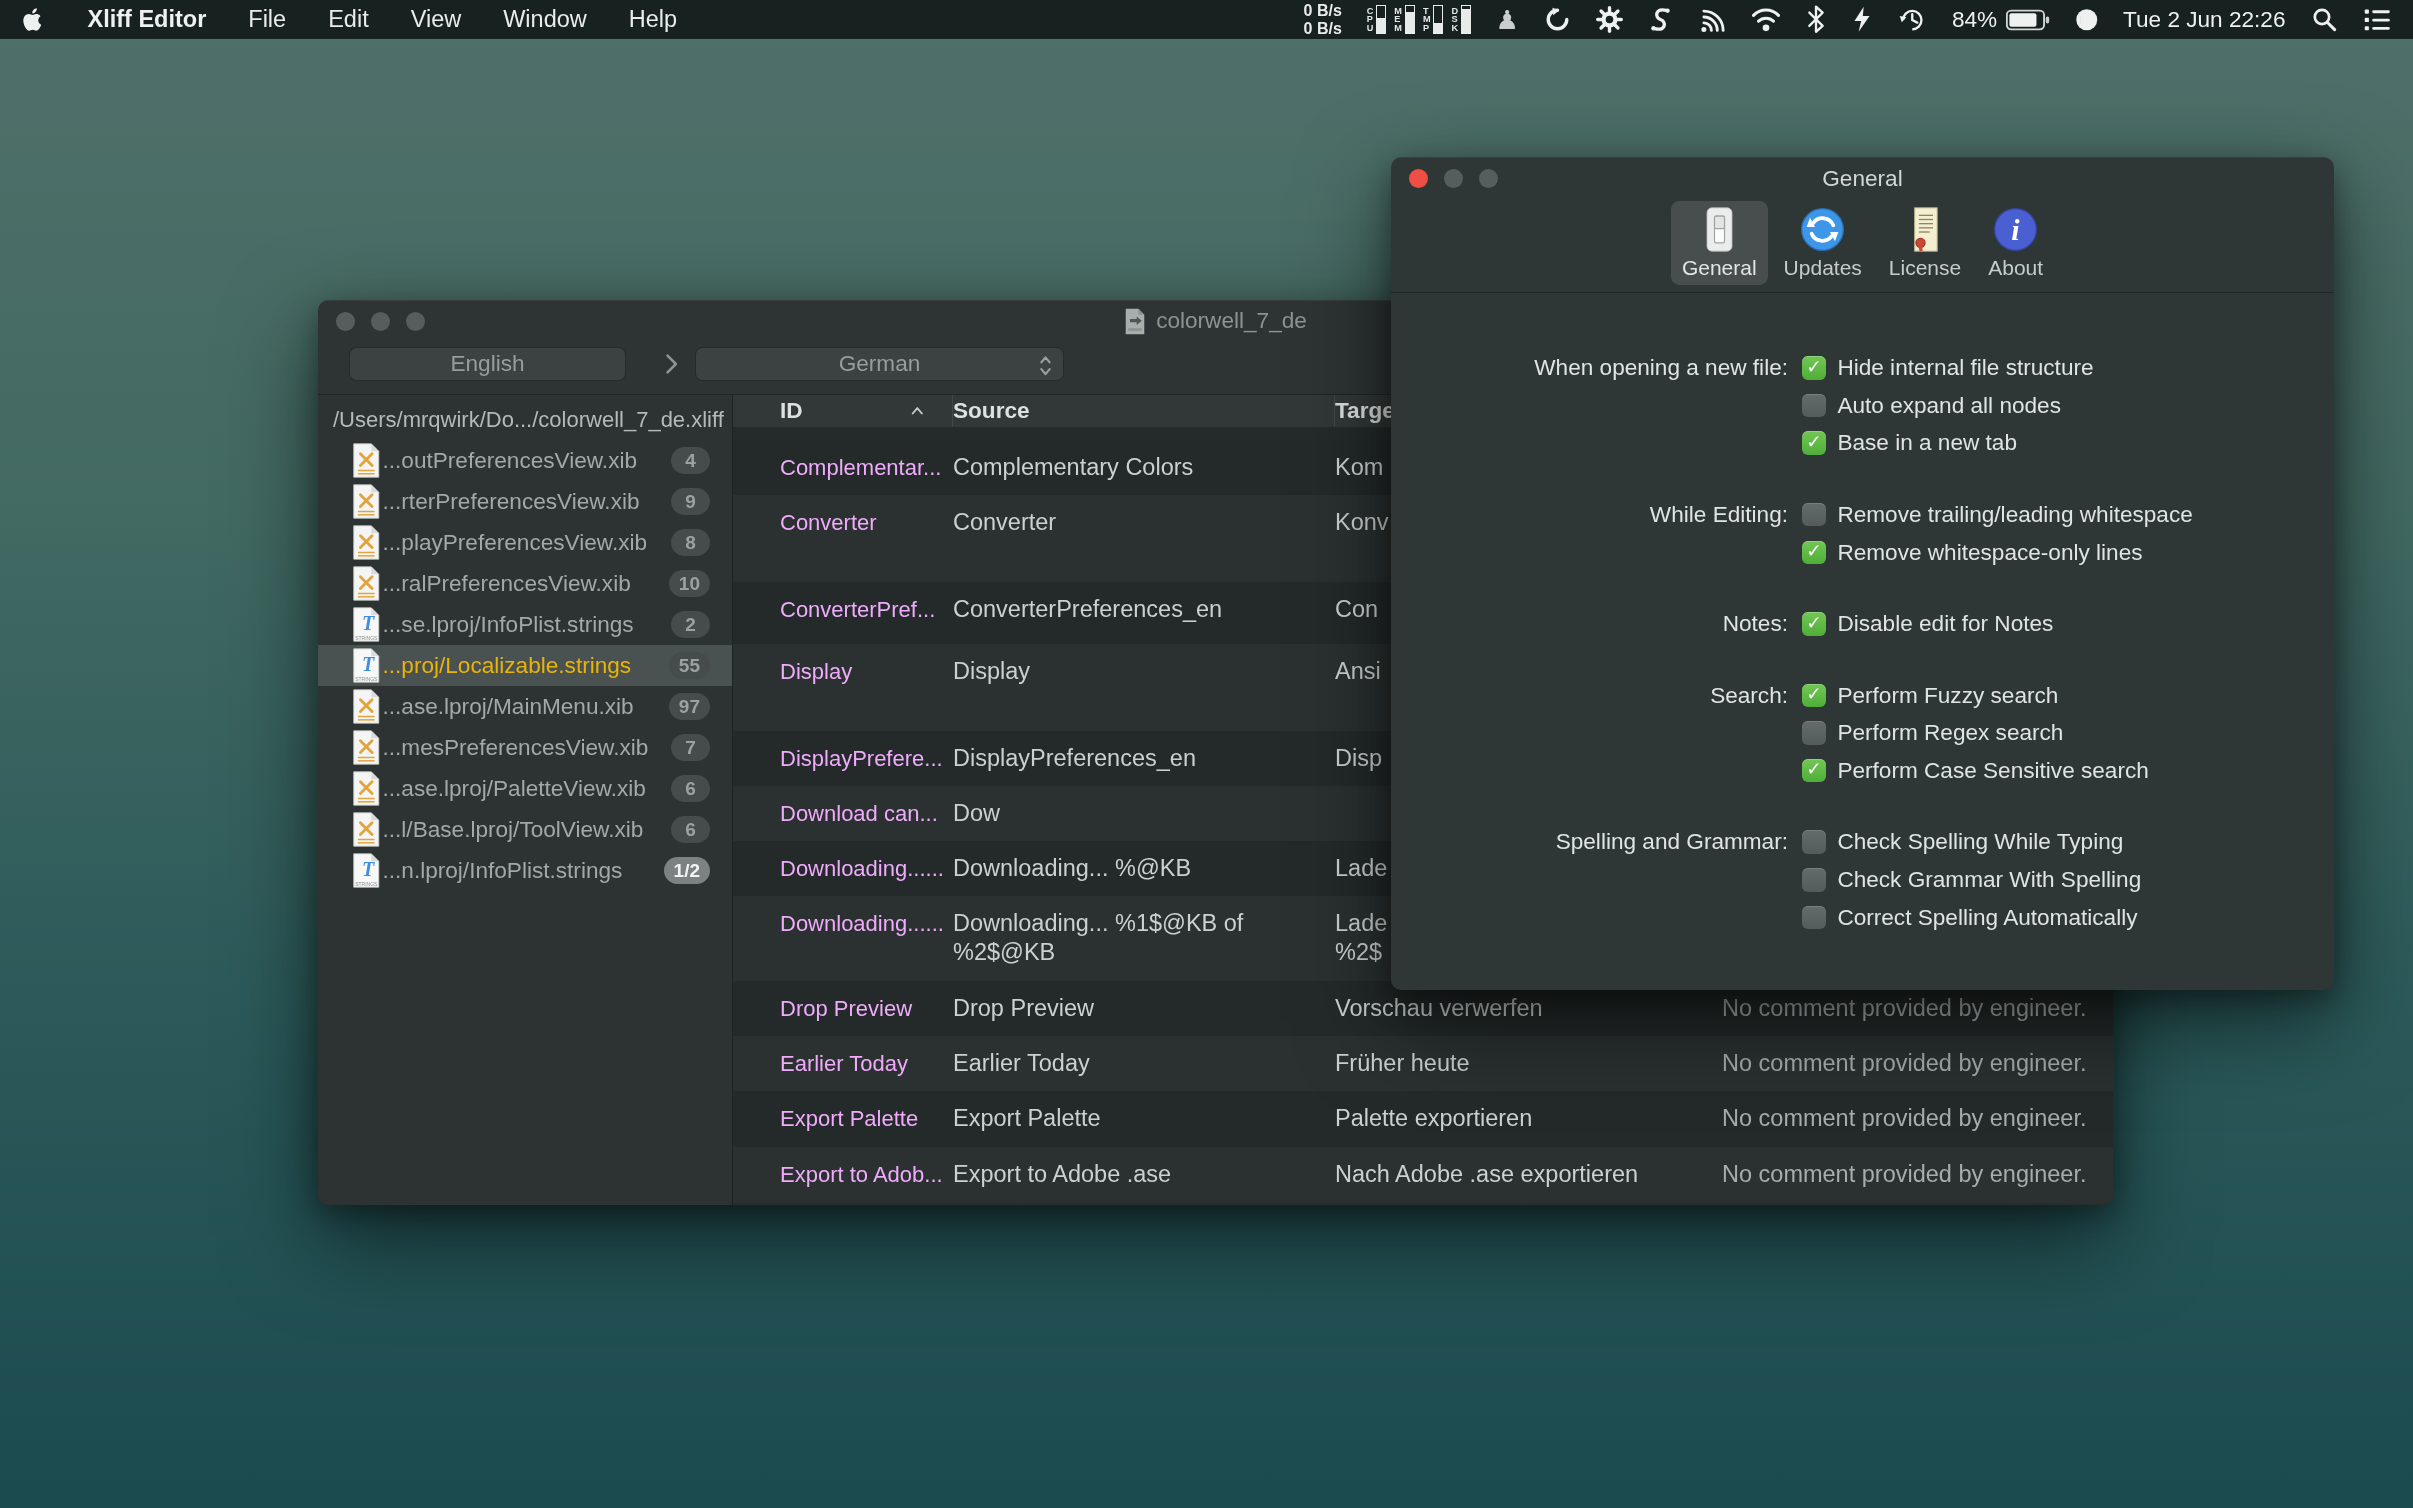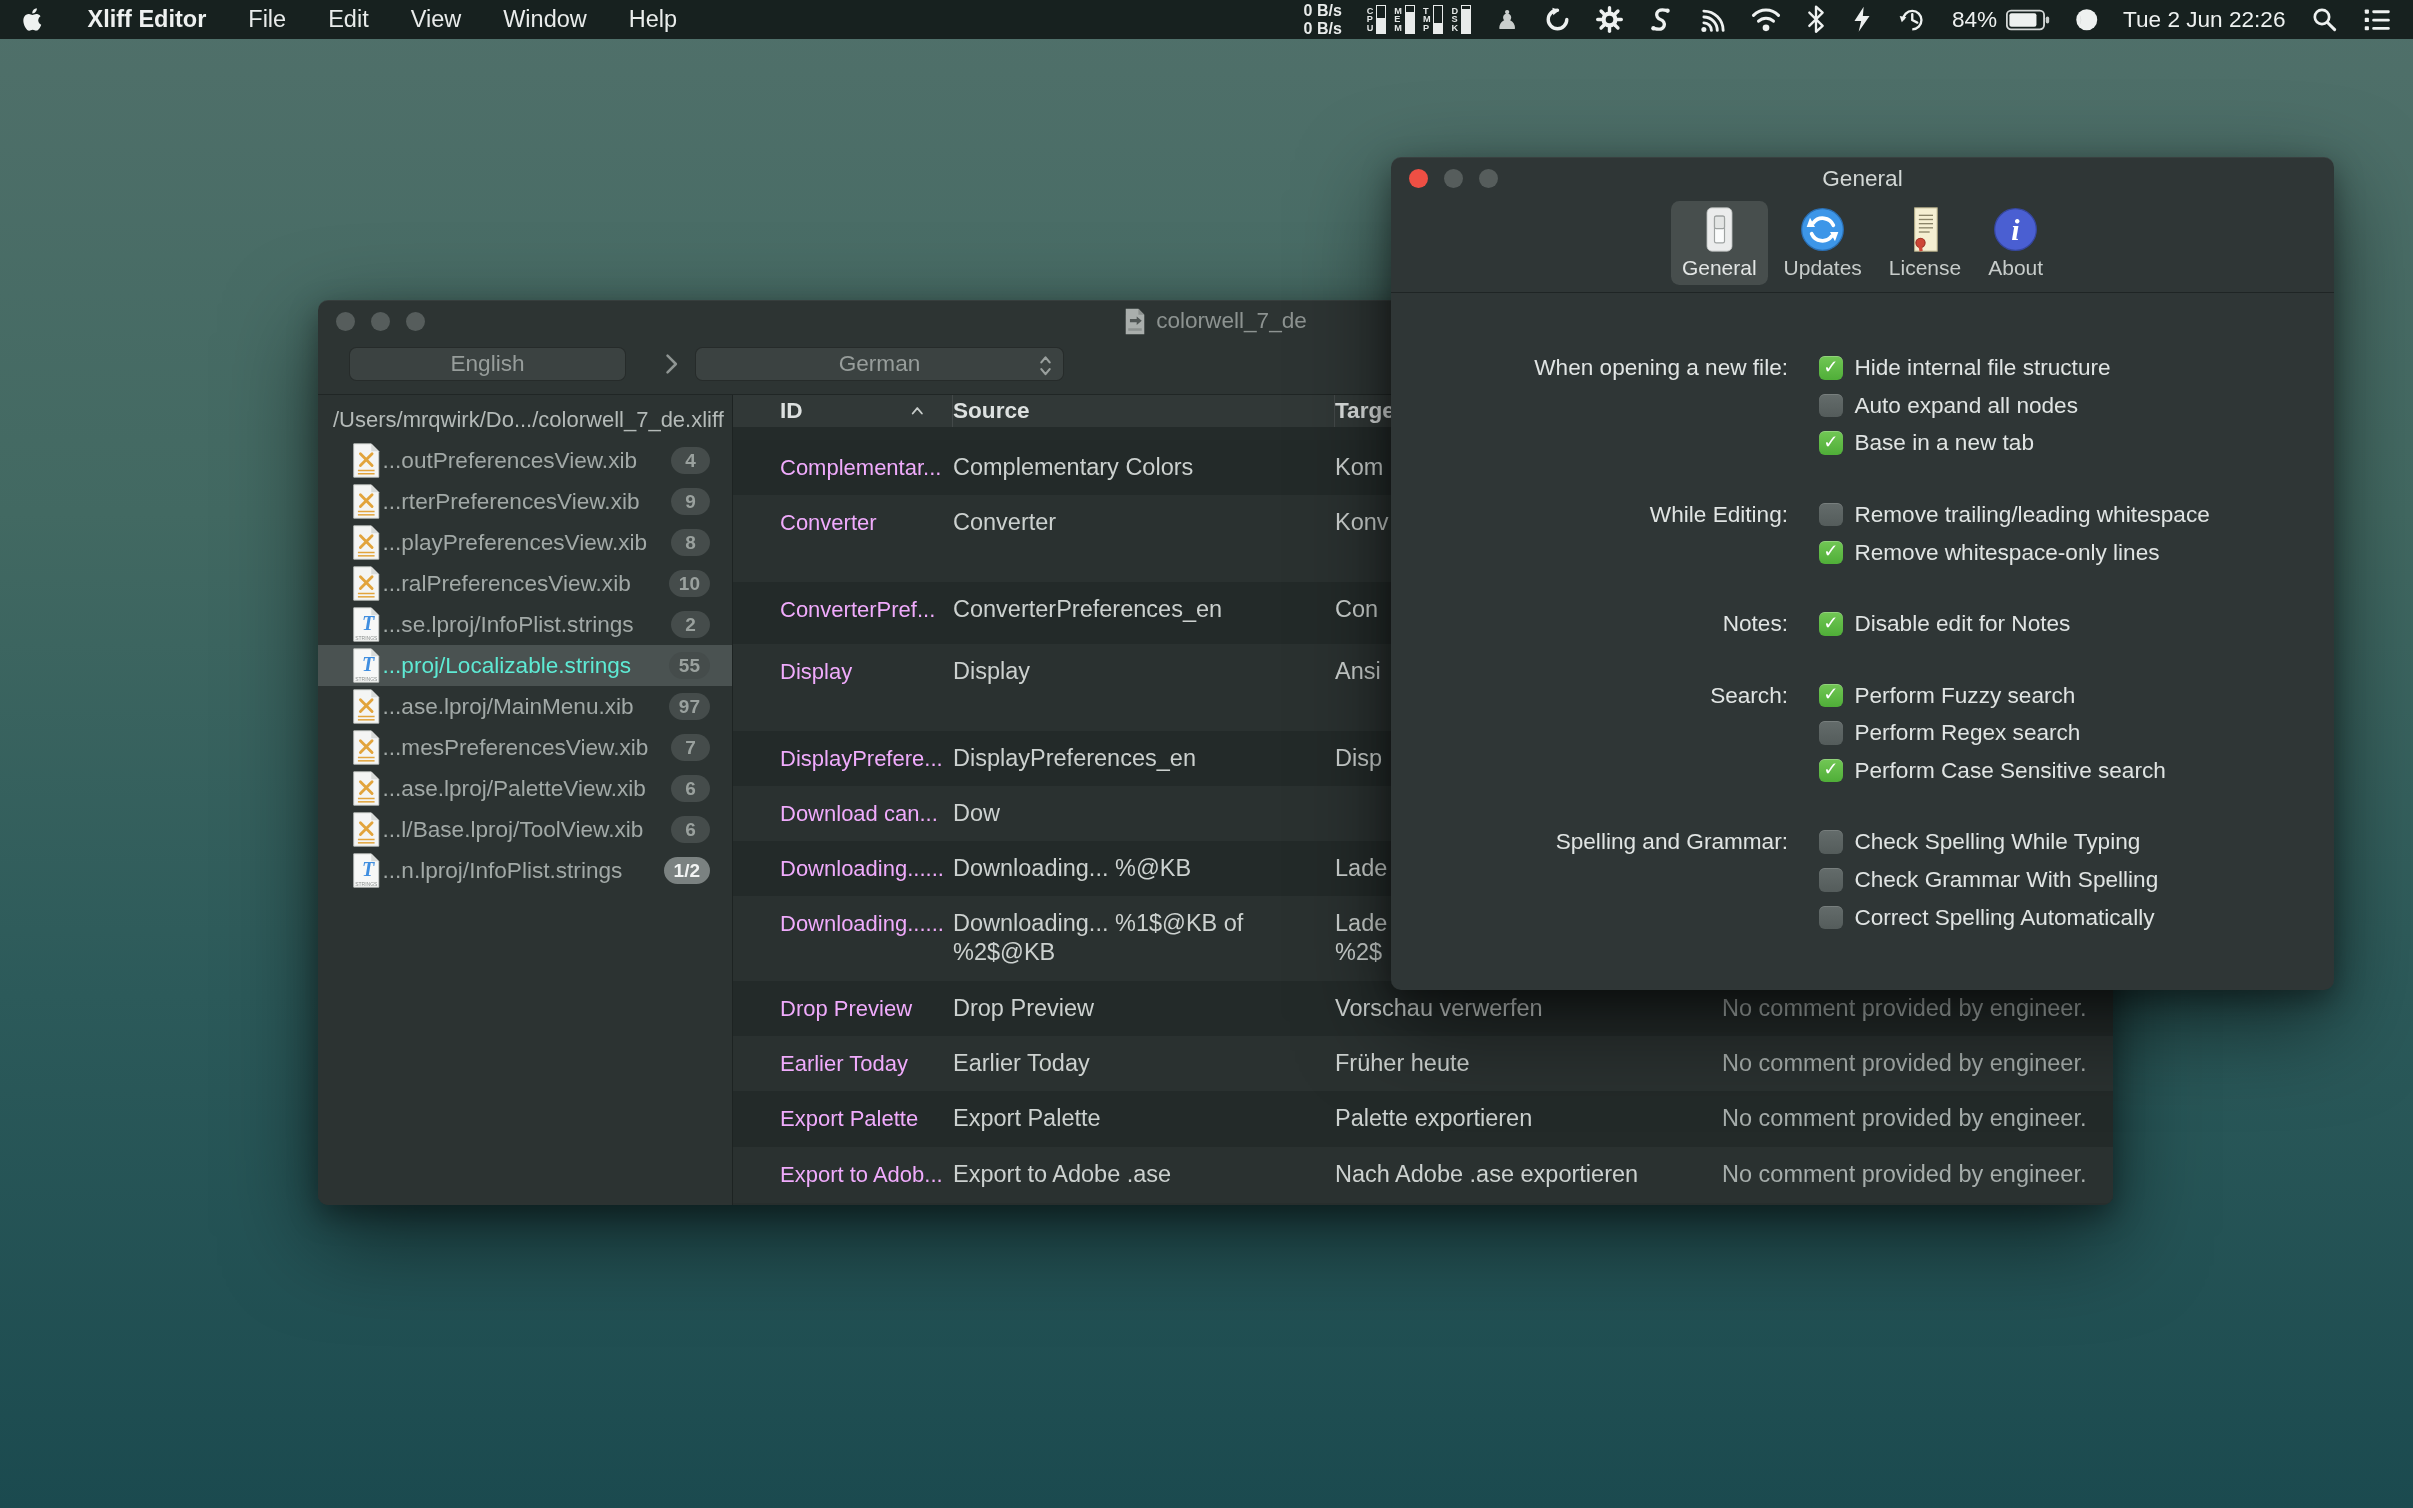--- a/index.html
+++ b/index.html
@@ -48,21 +48,21 @@
   .updown{position:absolute;right:10px;top:5.9px;}
 
   .content{position:absolute;top:94px;bottom:0;left:0;right:0;border-top:0.8px solid #202625;
     display:flex;border-radius:0 0 10px 10px;overflow:hidden;}
   .sidebar{width:414px;background:#2c3332;border-right:0.8px solid #1d2322;flex-shrink:0;}
   .path{padding:11.7px 0 7.5px 15px;color:#b4bab8;font-size:22px;white-space:nowrap;overflow:hidden;}
   .files{list-style:none;margin:0;padding:0;}
   .file{height:41px;display:flex;align-items:center;padding:0 22px 0 34px;gap:2px;box-sizing:border-box;}
   .file.selected{background:#4a5251;}
   .file .name{flex:1;color:#a2a9a7;font-size:22.6px;white-space:nowrap;overflow:hidden;}
-  .file.selected .name{color:#5eead4;}
+  .file.selected .name{color:#eab308;}
   .badge{min-width:39px;padding:2.5px 10px;background:#454c4b;border-radius:18.4px;color:#9aa19e;
     font-size:19px;font-weight:bold;text-align:center;box-sizing:border-box;line-height:22px;}
   .badge.hl{background:#7b8281;color:#f2f4f3;}
 
   .table{flex:1;position:relative;background:#272e2d;}
   .thead{height:32px;background:#313837;border-bottom:0.8px solid #1f2524;display:grid;
     grid-template-columns:173px 382px 387px 1fr;padding-left:47px;align-items:center;
     color:#dde1e0;font-size:22.6px;font-weight:bold;}
   .th{display:flex;align-items:center;justify-content:space-between;height:100%;
     padding-right:28px;border-right:0.8px solid rgba(255,255,255,.09);box-sizing:border-box;}
@@ -81,21 +81,21 @@
   .dlg-titlebar{position:relative;height:44px;}
   .dlg-title{position:absolute;top:9.2px;left:0;right:0;text-align:center;color:#d2d7d5;font-size:22.6px;}
   .dlg-toolbar{height:91px;display:flex;justify-content:center;align-items:flex-start;gap:5px;
     border-bottom:0.8px solid #1f2525;box-sizing:content-box;}
   .tb-item{display:flex;flex-direction:column;align-items:center;gap:4.2px;padding:5.9px 11px 5px;
     border-radius:8.4px;color:#c7ccca;font-size:21px;}
   .tb-item.selected{background:#474e4d;color:#e2e5e4;}
   .tb-icon{width:45px;height:45px;display:flex;align-items:center;justify-content:center;}
 
   .dlg-content{padding-top:63px;display:flex;flex-direction:column;gap:48px;}
-  .group{display:flex;align-items:flex-start;gap:17px;}
+  .group{display:flex;align-items:flex-start;}
   .group-label{width:397px;text-align:right;color:#e0e4e3;font-size:22.6px;line-height:23.5px;flex-shrink:0;}
   .items{display:flex;flex-direction:column;gap:14.2px;margin-left:14.2px;}
   .chk{display:flex;align-items:center;gap:11.7px;color:#e0e4e3;font-size:22.6px;line-height:23.5px;}
   .box{width:23.5px;height:23.5px;border-radius:5.9px;display:flex;align-items:center;justify-content:center;flex-shrink:0;}
   .box.on{background:linear-gradient(#72c755,#4fae38);box-shadow:inset 0 0.8px 0 rgba(255,255,255,.3);}
   .box.on .mark{color:#fff;font-size:18.4px;font-weight:bold;line-height:1;transform:translateY(-0.8px);}
   .box.off{background:linear-gradient(#646c6b,#545c5b);box-shadow:inset 0 0.8px 0 rgba(255,255,255,.18);}
 </style>
 </head>
 <body>

